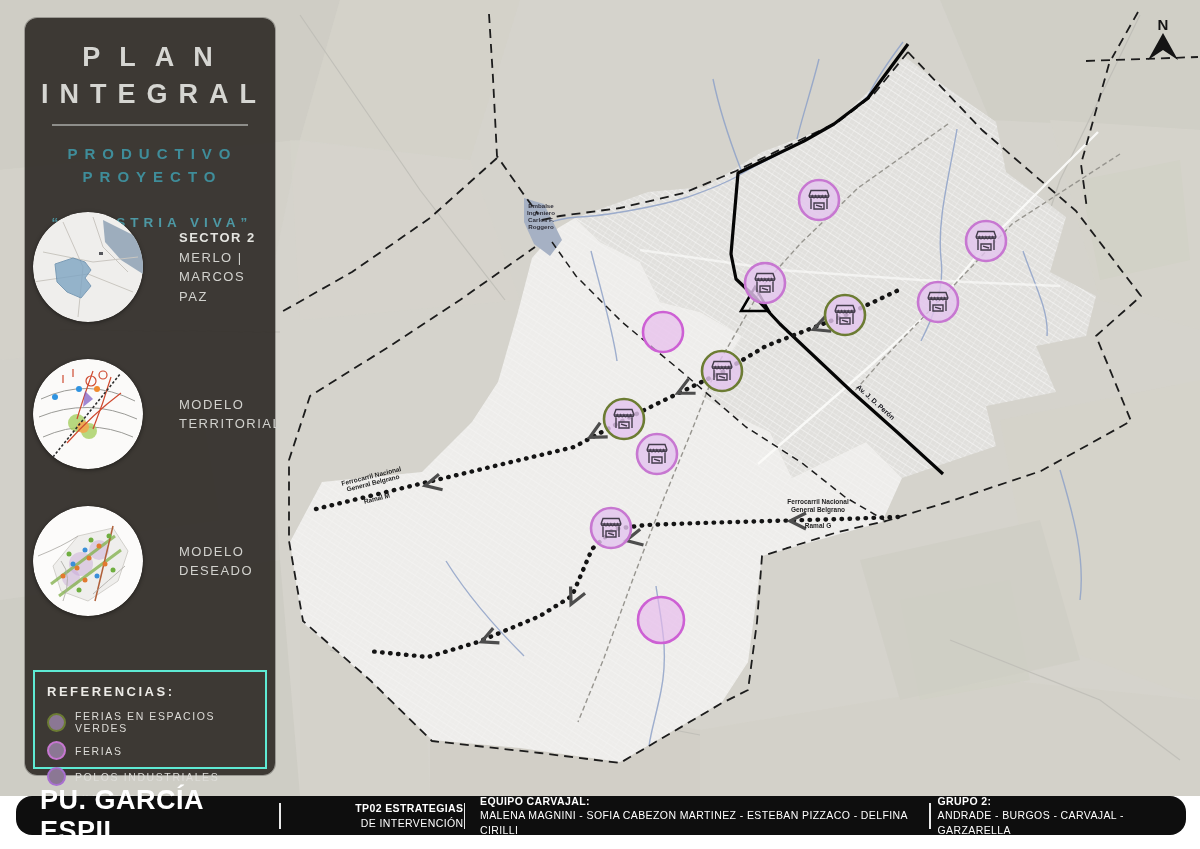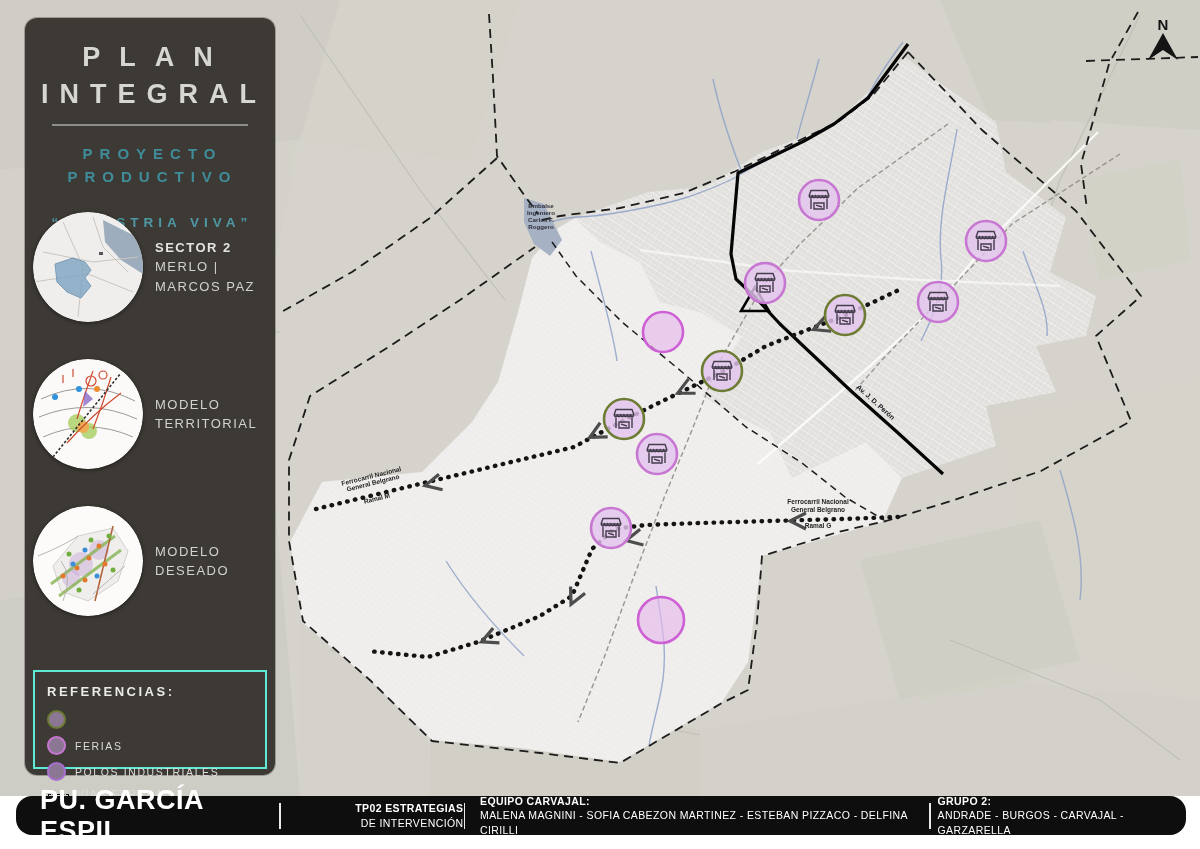--- a/index.html
+++ b/index.html
@@ -12,21 +12,21 @@
   
   .sidebar{position:absolute;left:25px;top:18px;width:250px;height:757px;
            background:rgba(56,52,48,0.97);box-shadow:0 0 0 1px rgba(0,0,0,.25);
            color:#d8d8d4;border-radius:12px;}
   .titleblock{text-align:center;padding-top:24px;}
   .t1{font-size:27px;font-weight:bold;letter-spacing:19px;color:#d6d6d2;margin-left:14px;}
   .t2{font-size:27px;font-weight:bold;letter-spacing:11px;color:#d6d6d2;margin-top:6px;margin-left:8px;}
   .tdivider{width:196px;height:2px;background:#8e8e8a;margin:14px auto 16px auto;}
   .sub{font-size:15px;font-weight:bold;letter-spacing:7px;color:#3f8d9a;line-height:1.55;margin-left:5px;}
   .quote{font-size:13.5px;font-weight:bold;letter-spacing:5px;color:#4d98a4;margin-top:26px;margin-left:4px;}
-  .thumb-row{position:absolute;left:8px;display:flex;align-items:center;}
+  .thumb-row{position:absolute;left:8px;display:flex;align-items:center;gap:24px;}
   .thumb-row.r1{top:194px;}
   .thumb-row.r2{top:341px;}
   .thumb-row.r3{top:488px;}
   .thumb-circle{width:110px;height:110px;border-radius:50%;overflow:hidden;flex:none;
                 box-shadow:0 1px 4px rgba(0,0,0,.45);}
   .thumb-label{margin-left:12px;font-size:13px;letter-spacing:1.5px;color:#d2d2ce;line-height:1.5;}
   .thumb-label .bold{font-weight:bold;color:#e4e4e0;}
   
   .legend{position:absolute;left:8px;right:8px;top:652px;bottom:6px;
           border:2px solid #5eead4;padding:12px 12px 8px 12px;box-sizing:border-box;}
@@ -227,22 +227,22 @@
       </g>
     </svg>
   </div>
 
   <div class="sidebar">
     <div class="titleblock">
       <div class="t1">PLAN</div>
       <div class="t2">INTEGRAL</div>
       <div class="tdivider"></div>
       <div class="sub">
+        <div>PRODUCTIVO</div>
         <div>PROYECTO</div>
-        <div>PRODUCTIVO</div>
       </div>
       <div class="quote">“INDUSTRIA VIVA”</div>
     </div>
 
     <div class="thumb-row r1">
       <div class="thumb-circle">
         <svg width="110" height="110" viewBox="0 0 110 110">
           <circle cx="55" cy="55" r="55" fill="#efeeec"></circle>
           <path d="M 70,8 L 110,28 L 110,62 L 88,48 L 72,30 Z" fill="#9dadbd"></path>
           <g stroke="#c9c6c0" stroke-width="1" fill="none">
@@ -338,20 +338,21 @@
       <div class="thumb-label">
         <div>MODELO</div>
         <div>DESEADO</div>
       </div>
     </div>
 
     <div class="legend">
       <div class="legend-title">REFERENCIAS:</div>
       <div class="legend-item">
         <div class="sw-circle" style="border-color: rgb(108, 124, 51);"></div>
+        <span>FERIAS EN ESPACIOS VERDES</span>
       </div>
       <div class="legend-item">
         <div class="sw-circle" style="border-color: rgb(199, 119, 209);"></div>
         <span>FERIAS</span>
       </div>
       <div class="legend-item">
         <div class="sw-circle" style="border-color: rgb(168, 111, 208);"></div>
         <span>POLOS INDUSTRIALES</span>
       </div>
       <div class="legend-item">

